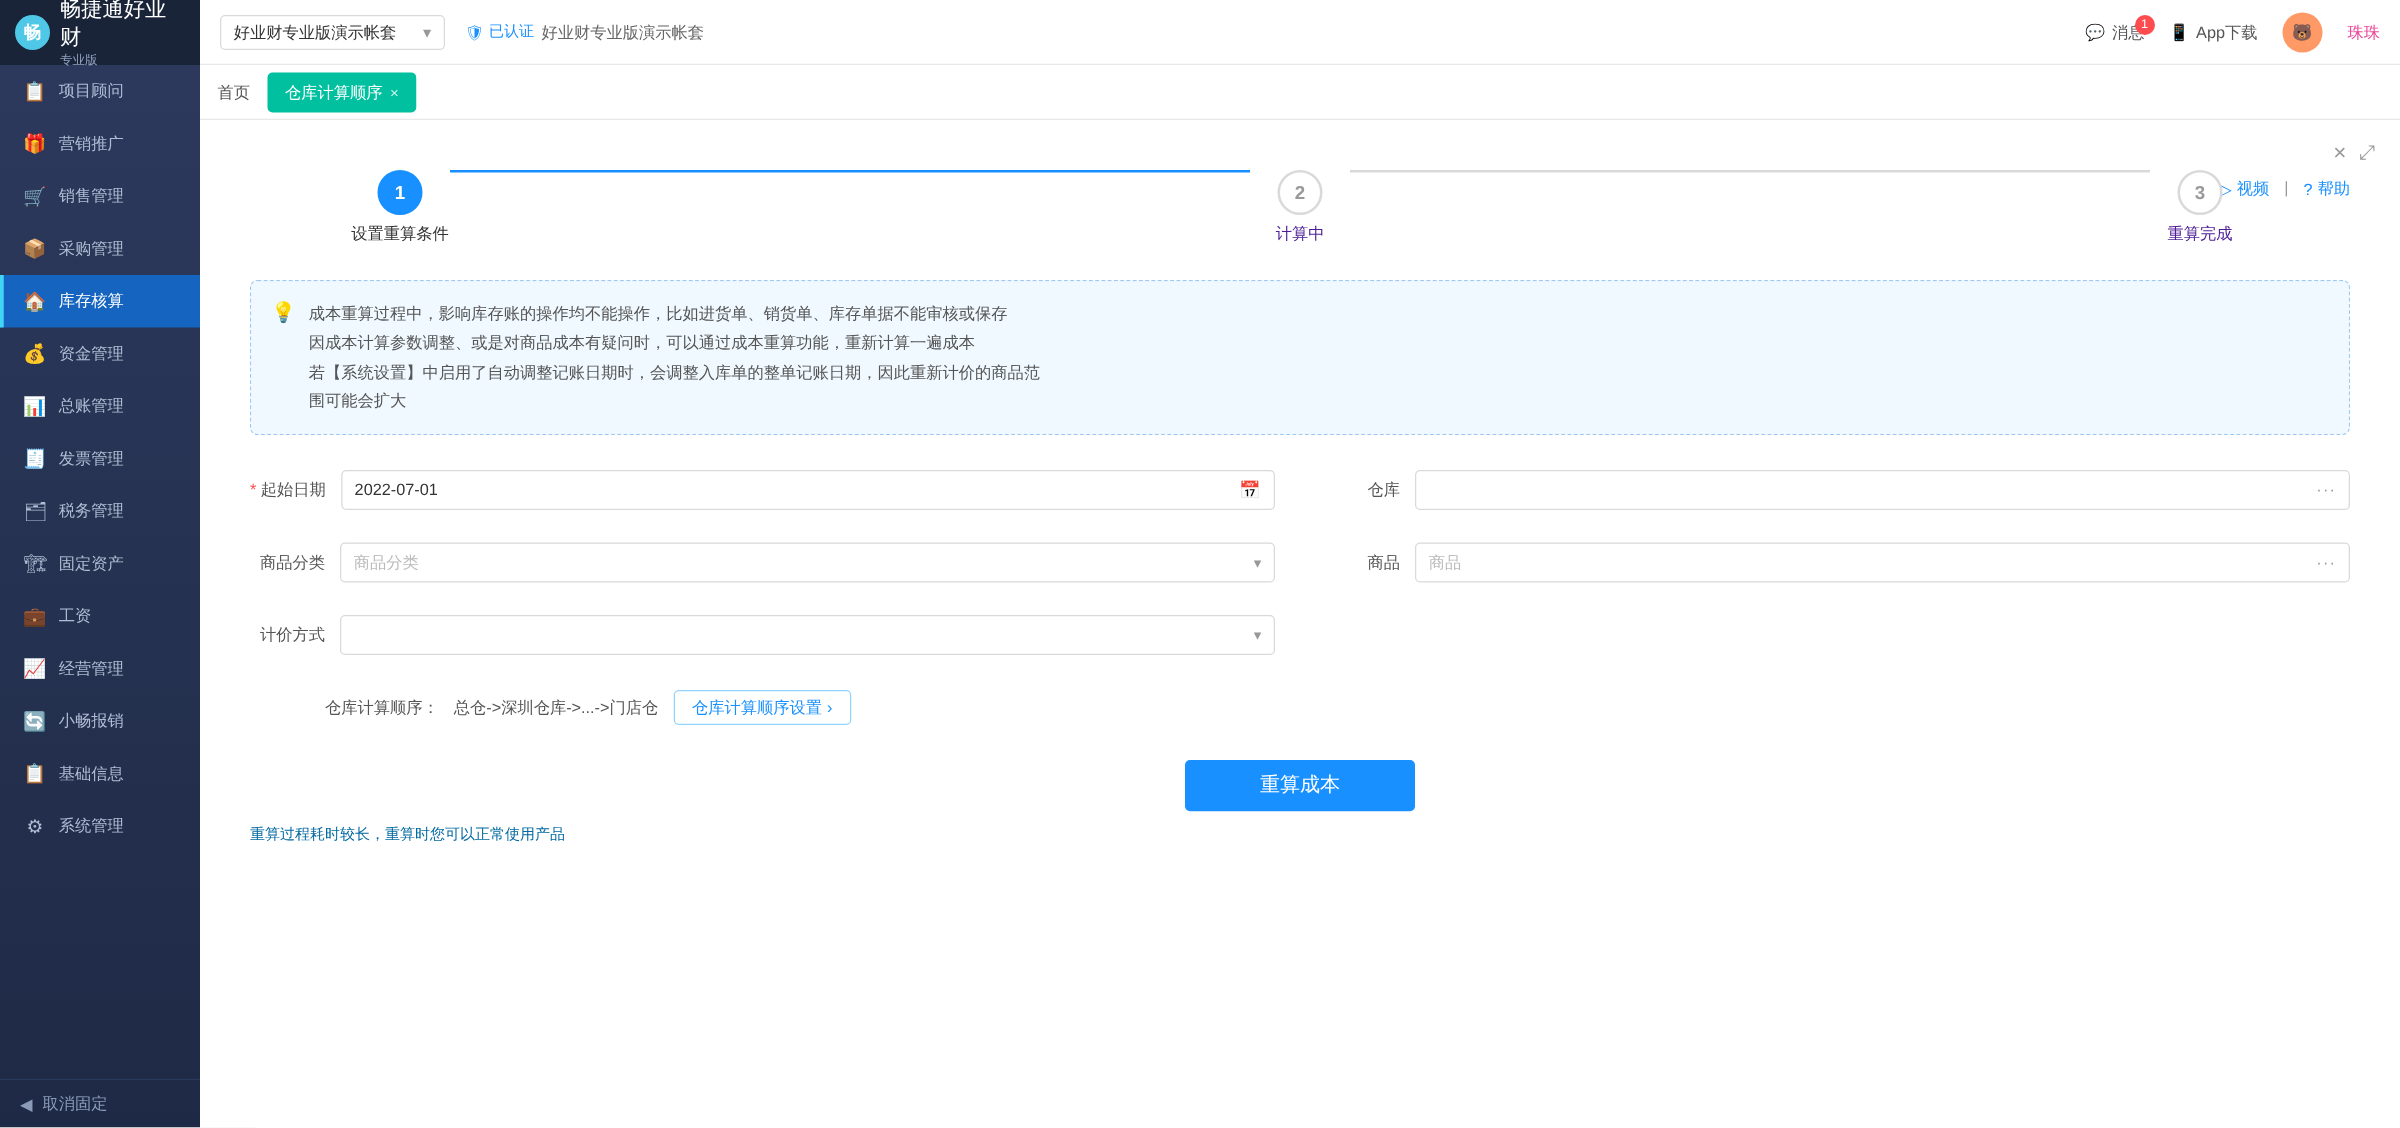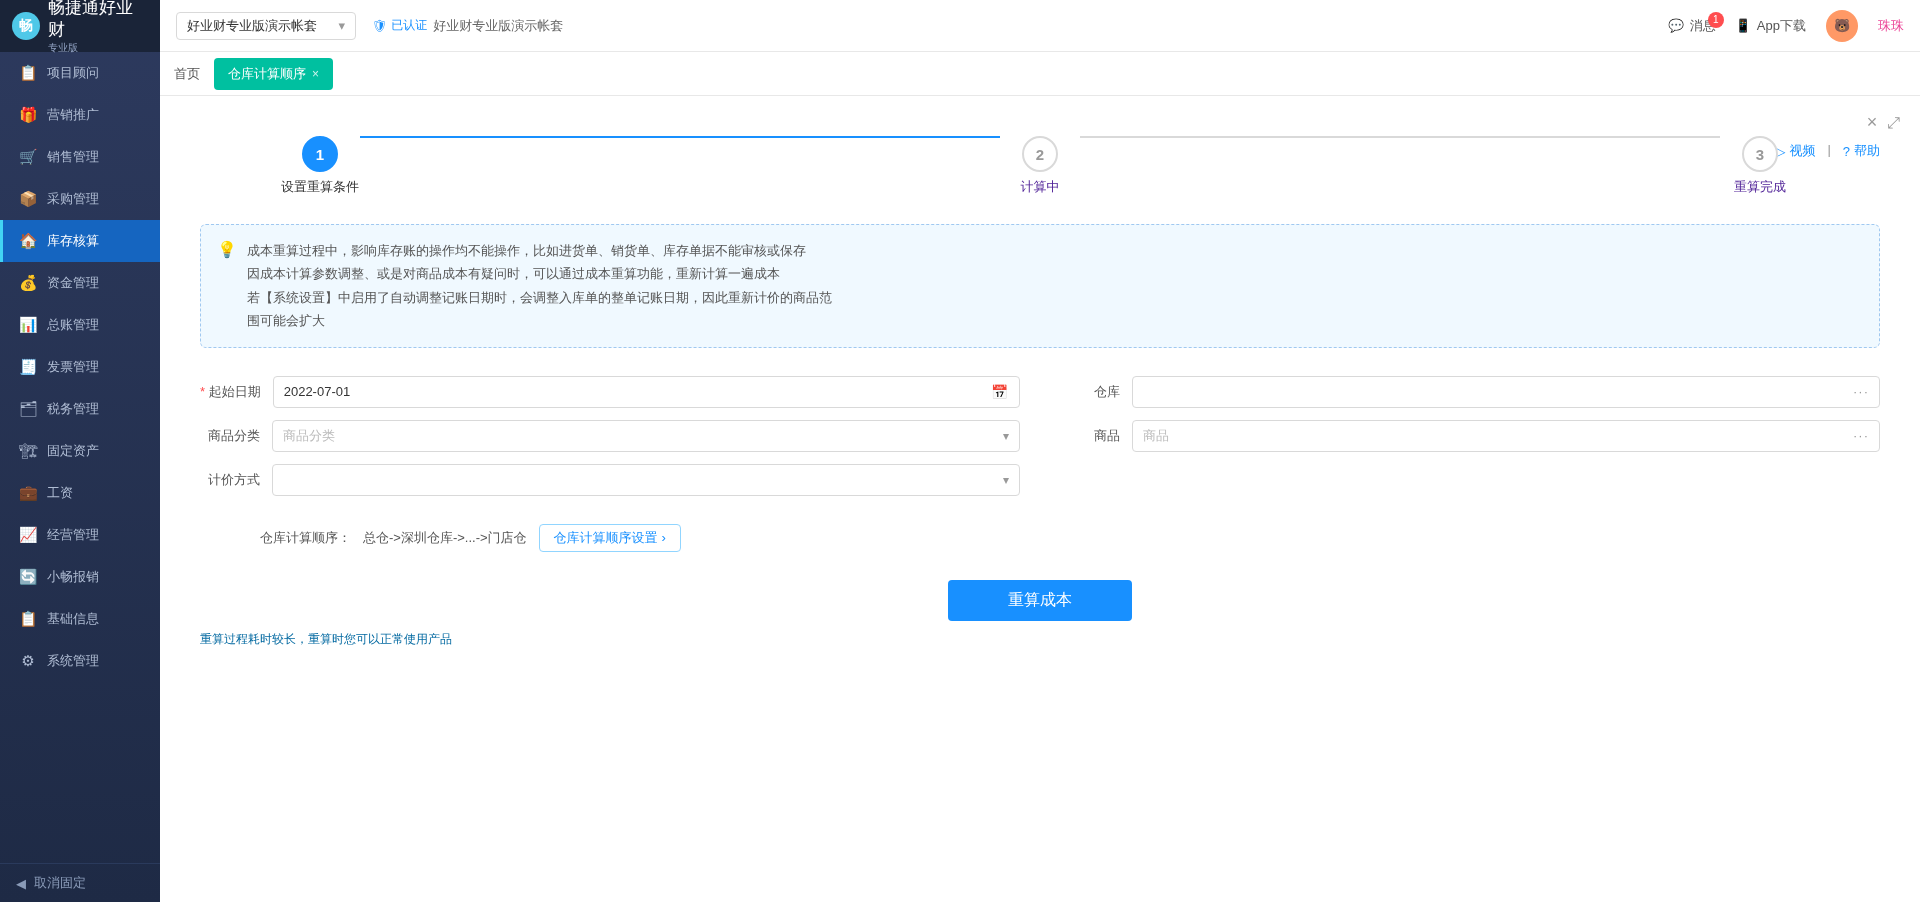--- a/index.html
+++ b/index.html
@@ -189,21 +189,21 @@
       padding: 14px 16px;
       margin-bottom: 28px;
       display: flex;
       align-items: flex-start;
       gap: 10px;
     }
     .info-box-icon { color: #faad14; font-size: 16px; flex-shrink: 0; margin-top: 1px; }
     .info-box-text { color: #555; font-size: 13px; line-height: 1.8; }
 
     
-    .form-rows { display: flex; flex-direction: column; gap: 12px; margin: 0 0 28px 0; }
+    .form-rows { display: flex; flex-direction: column; gap: 26px; margin: 0 0 28px 0; }
     .form-row { display: flex; align-items: center; gap: 40px; }
     .form-field {
       display: flex; align-items: center;
       flex: 1; gap: 12px;
     }
     .form-label { color: #555; font-size: 13px; min-width: 60px; text-align: right; flex-shrink: 0; }
     .form-input {
       flex: 1; height: 32px;
       border: 1px solid #d9d9d9;
       border-radius: 4px;

